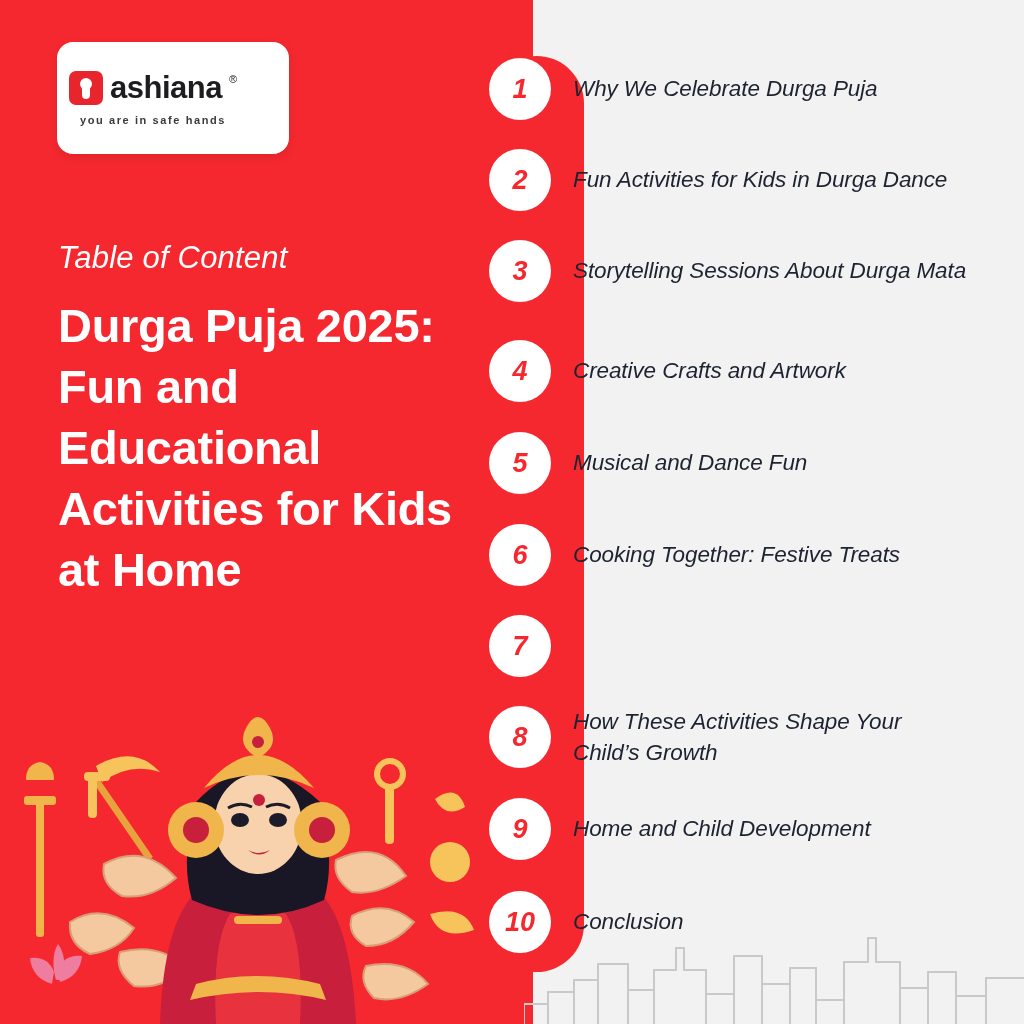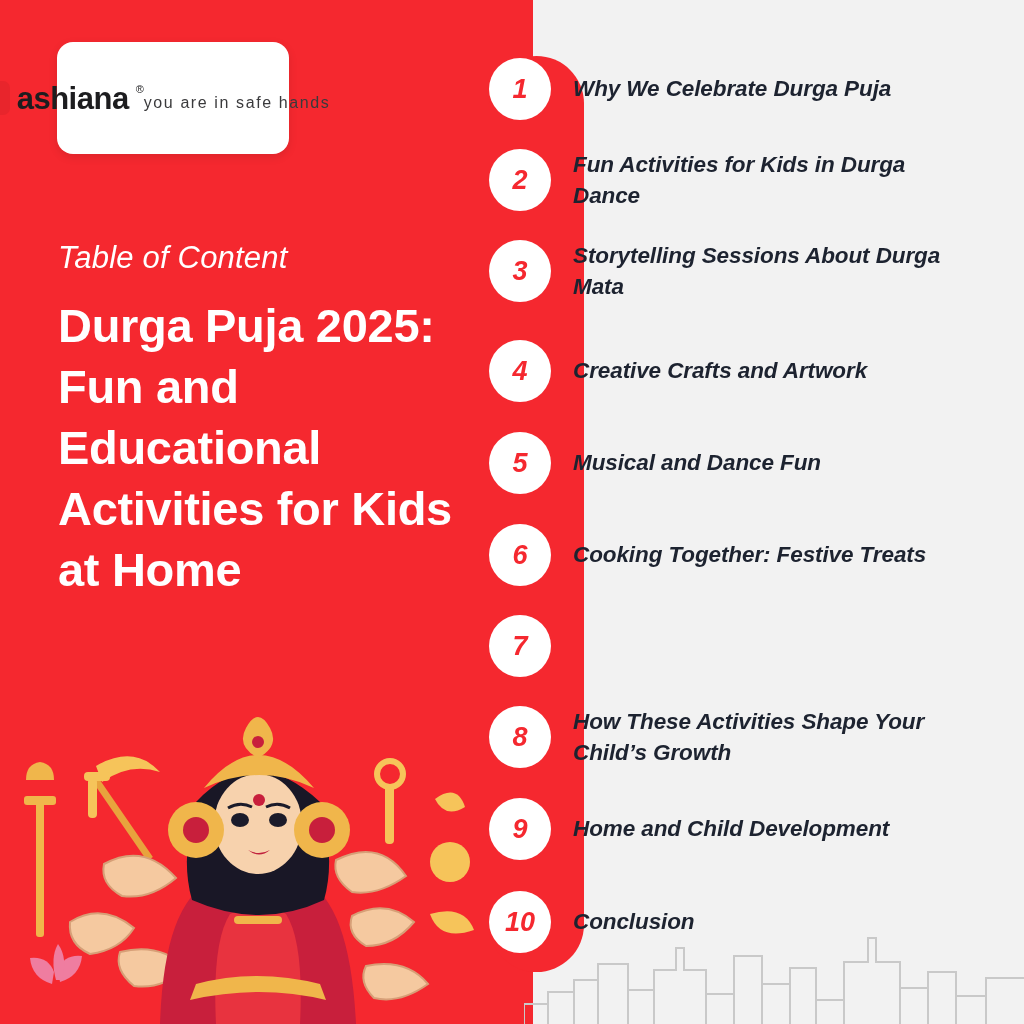--- a/index.html
+++ b/index.html
@@ -41,21 +41,21 @@
     height: 112px;
     background: #ffffff;
     border-radius: 16px;
     box-shadow: 0 3px 10px rgba(0,0,0,0.10);
   }
   .logo-inner {
     position: absolute;
     left: 0; top: 0;
     width: 192px; height: 112px;
     display: flex;
-    flex-direction: row;
+    flex-direction: column;
     align-items: center;
     justify-content: center;
   }
   .logo-row {
     display: flex;
     align-items: center;
     gap: 7px;
   }
   .logo-mark {
     width: 34px;
@@ -93,24 +93,25 @@
     line-height: 1;
   }
   .logo-reg {
     font-size: 11px;
     color: #1d1d1f;
     align-self: flex-start;
     margin-top: 2px;
   }
   .logo-tag {
     margin-top: 9px;
-    font-size: 16px;
+    font-size: 11px;
     letter-spacing: 1.6px;
     color: #3a3a3c;
     white-space: nowrap;
+    font-weight: bold;
   }
 
   
   .toc-label {
     position: absolute;
     left: 58px;
     top: 240px;
     font-size: 31px;
     font-style: italic;
     color: #ffffff;
@@ -173,21 +174,21 @@
     font-weight: bold;
     display: flex;
     align-items: center;
     justify-content: center;
     flex: none;
     font-style: italic;
   }
   .toc-text {
     width: 400px;
     font-size: 22.5px;
-    font-weight: bold;
+    font-weight: normal;
     font-style: italic;
     color: #1d2330;
     line-height: 1.38;
     letter-spacing: -0.1px;
   }
 
   
   .skyline {
     position: absolute;
     right: 0;

